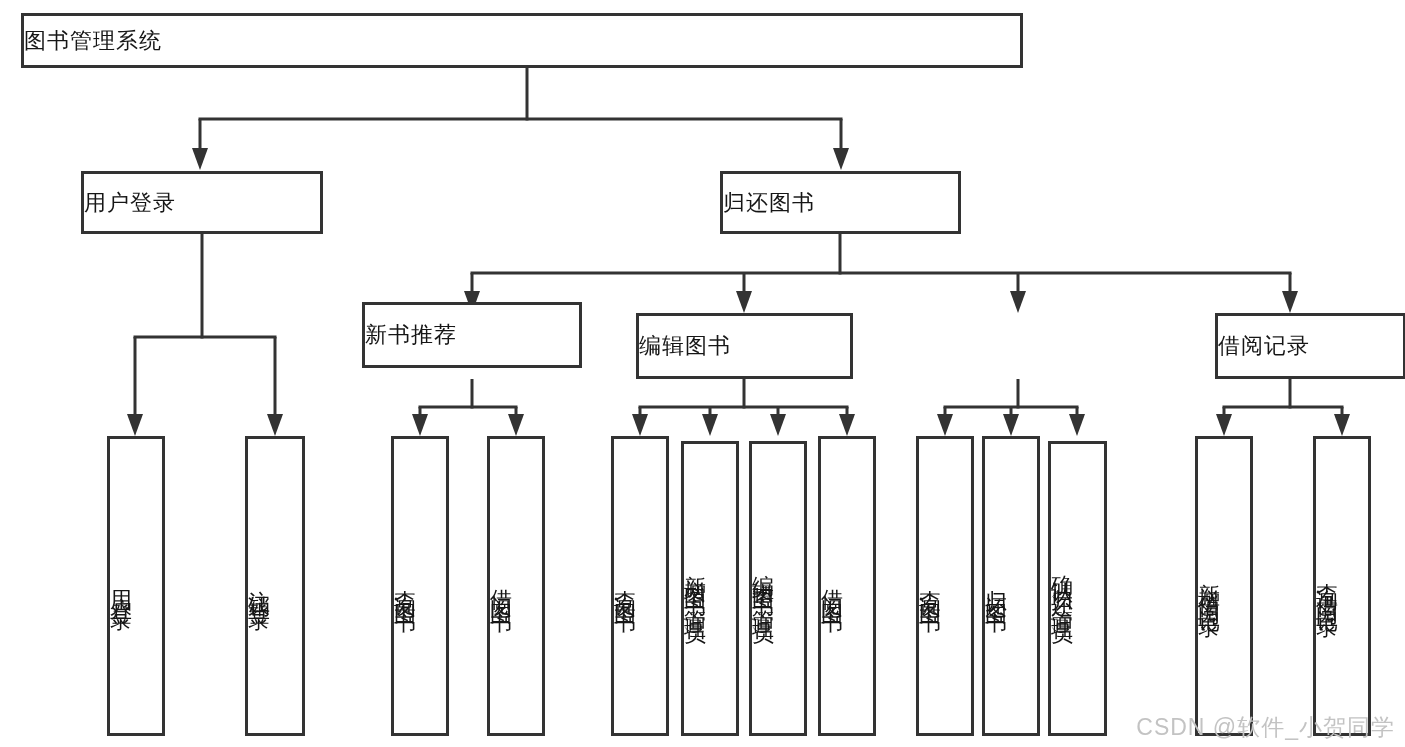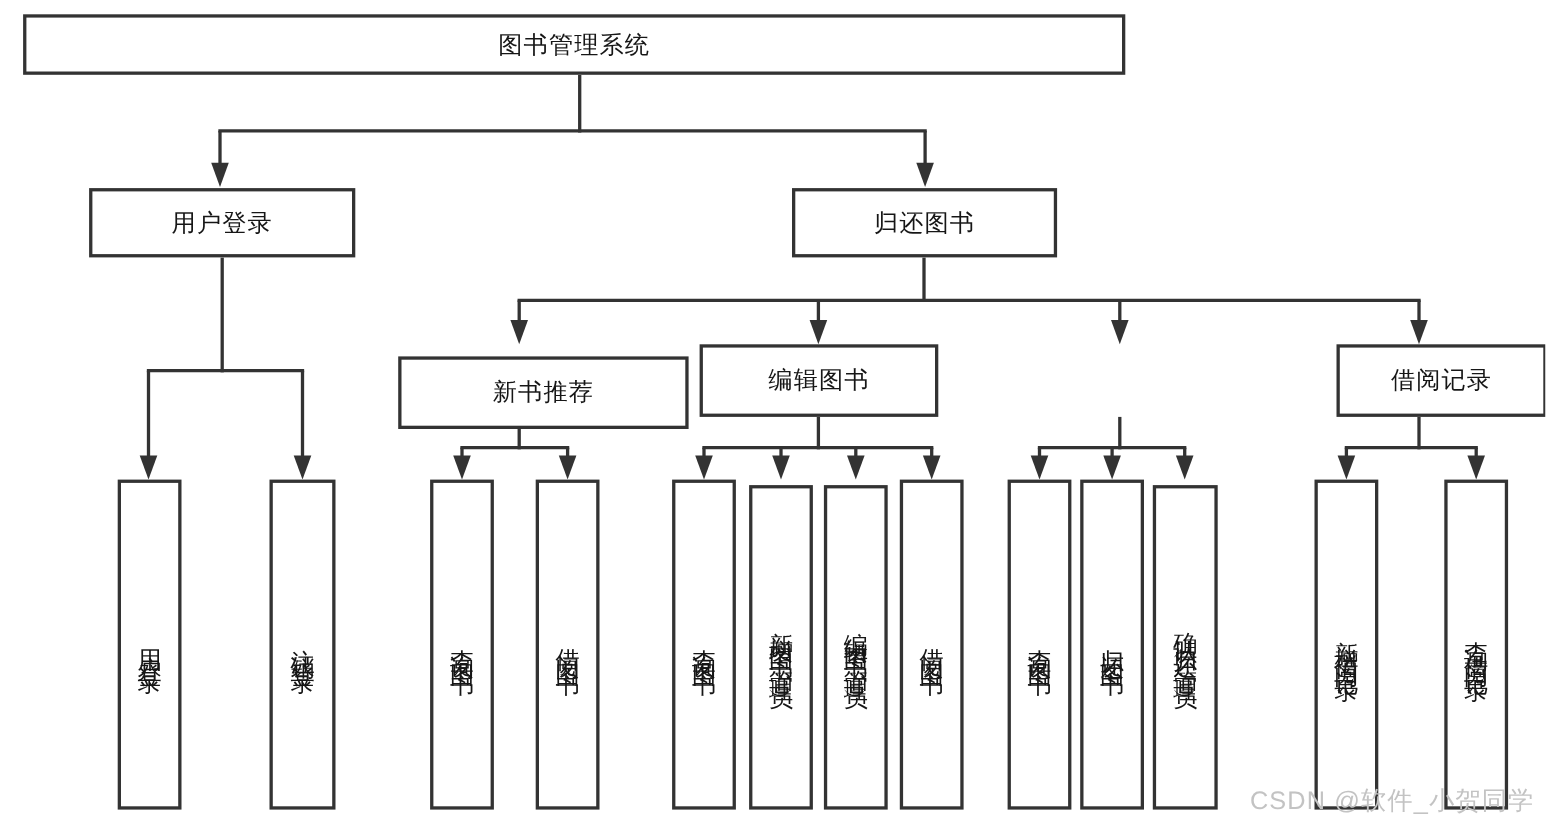--- a/index.html
+++ b/index.html
@@ -11,21 +11,21 @@
     overflow:hidden;
   }
   #connectors { position:absolute; left:0; top:0; z-index:1; }
   .node {
     position:absolute;
     box-sizing:border-box;
     background:#ffffff;
     border:3px solid #333333;
     display:flex;
     align-items:center;
-    justify-content:center;
+    justify-content:flex-start;
     color:#161616;
     font-size:22px;
     z-index:2;
     letter-spacing:1px;
   }
   .leaf span {
     writing-mode:vertical-rl;
     text-orientation:mixed;
     letter-spacing:7px;
     line-height:1;
@@ -116,21 +116,21 @@
     <span>图书管理系统</span>
   </div>
 
   <div class="node" style="left:81px;top:171px;width:242px;height:63px">
     <span>用户登录</span>
   </div>
   <div class="node" style="left:720px;top:171px;width:241px;height:63px">
     <span>归还图书</span>
   </div>
 
-  <div class="node" style="left:362px;top:324px;width:264px;height:66px">
+  <div class="node" style="left:362px;top:302px;width:220px;height:66px">
     <span>新书推荐</span>
   </div>
   <div class="node" style="left:636px;top:313px;width:217px;height:66px">
     <span>编辑图书</span>
   </div>
   <div class="node" style="left:1215px;top:313px;width:191px;height:66px">
     <span>借阅记录</span>
   </div>
 
   <div class="node leaf" style="left:107px;top:436px;width:58px;height:300px">

